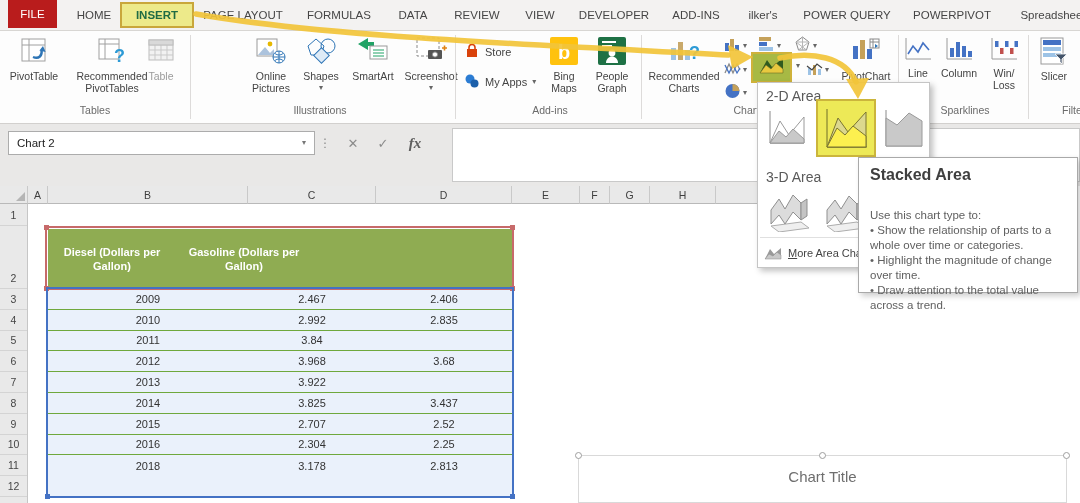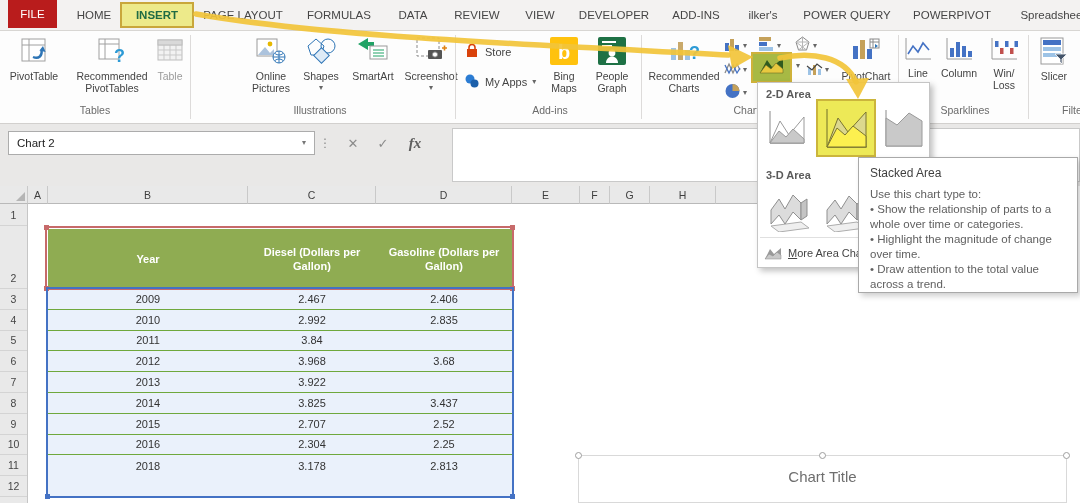--- a/index.html
+++ b/index.html
@@ -59,31 +59,31 @@
   .selblue{left:46px;top:287px;width:468px;height:211px;border:2px solid #4472C4;box-sizing:border-box;pointer-events:none}
   .hndl{position:absolute;width:5px;height:5px}
   .hred{background:#C76A6A}.hblue{background:#4472C4}
   
   .chartobj{left:578px;top:455px;width:489px;height:48px;background:#fff;border:1px solid #D9D9D9;box-sizing:border-box}
   .charttitle{width:100%;text-align:center;margin-top:12px;font-size:15px;color:#6E6E6E}
   .chandle{position:absolute;width:7px;height:7px;border-radius:50%;background:#fff;border:1px solid #9E9E9E;box-sizing:border-box}
   
   .panel{left:757px;top:82px;width:173px;height:186px;background:#fff;border:1px solid #C5C5C5;
          box-sizing:border-box;box-shadow:3px 3px 6px rgba(0,0,0,.25);z-index:10}
-  .seclabel{position:absolute;left:8px;font-size:11px;font-weight:bold;color:#5A5A5A}
+  .seclabel{position:absolute;left:8px;font-size:14px;font-weight:normal;color:#5A5A5A}
   .gitem{position:absolute;display:flex;align-items:center;justify-content:center}
   .gsel{background:#EDE957;border:2px solid #CBB53C;box-sizing:border-box}
   .psep{position:absolute;left:2px;width:167px;height:1px;background:#E0E0E0}
   .more{position:absolute;left:6px;top:158px;width:163px;height:24px;display:flex;align-items:center;gap:6px;
         font-size:11px;color:#444;white-space:nowrap}
   .more .mlabel:first-letter{text-decoration:underline}
   
   .tip{left:858px;top:157px;width:220px;height:136px;background:#fff;border:1px solid #A9A9A9;box-sizing:border-box;
        box-shadow:3px 3px 6px rgba(0,0,0,.2);padding:8px 11px;z-index:20}
-  .tiptitle{font-size:12px;font-weight:normal;color:#3F3F3F;margin-bottom:7px}
+  .tiptitle{font-size:16px;font-weight:bold;color:#3F3F3F;margin-bottom:24px}
   .tipbody{font-size:11.5px;color:#5F5F5F;line-height:15px}
   .tipli:before{content:"• "}
   
   .overlay{left:0;top:0;z-index:40;pointer-events:none}
 </style>
 </head>
 <body>
 
 <div class="stage">
 
@@ -116,21 +116,21 @@
       <span>PivotTable</span>
     </div>
     <div class="rbtn" style="left:62px;top:5px;width:100px">
       <span><svg width="30" height="30" viewBox="0 0 30 30">
             <rect x="2" y="3" width="20" height="20" fill="#fff" stroke="#A0A0A0"></rect>
             <path d="M2 8h20M8 3v20" stroke="#A0A0A0" fill="none"></path>
             <text x="17" y="26" font-size="18" font-weight="bold" fill="#2E9BD6" font-family="Liberation Sans,sans-serif">?</text>
           </svg></span>
       <span>Recommended PivotTables</span>
     </div>
-    <div class="rbtn disabled" style="left:148px;top:5px;width:44px">
+    <div class="rbtn disabled" style="left:139px;top:5px;width:44px">
       <span><svg width="30" height="30" viewBox="0 0 30 30">
             <rect x="3" y="4" width="24" height="20" fill="#F2F2F2" stroke="#BDBDBD"></rect>
             <path d="M3 9h24M3 14h24M3 19h24M9 4v20M15 4v20M21 4v20" stroke="#C9C9C9" fill="none"></path>
             <rect x="3" y="4" width="24" height="5" fill="#D9D9D9" stroke="#BDBDBD"></rect>
           </svg></span>
       <span>Table</span>
     </div>
     <div class="glabel" style="left:60px;width:70px">Tables</div>
     <div class="rdiv" style="left:190px"></div>
 
@@ -364,21 +364,20 @@
     <div class="rn" style="height:20.8px">7</div>
     <div class="rn" style="height:20.8px">8</div>
     <div class="rn" style="height:20.8px">9</div>
     <div class="rn" style="height:20.8px">10</div>
     <div class="rn" style="height:20.8px">11</div>
     <div class="rn" style="height:20.8px">12</div>
     <div class="rn" style="height:21px">13</div>
   </div>
 
   <div class="abs thead">
-    <div class="th w1">Year</div>
     <div class="th w2">Diesel (Dollars per Gallon)</div>
     <div class="th w3">Gasoline (Dollars per Gallon)</div>
   </div>
   <div class="abs tdata">
 
       <div class="trow">
         <span class="tc w1">2009</span>
         <span class="tc w2">2.467</span>
         <span class="tc w3">2.406</span>
       </div>

